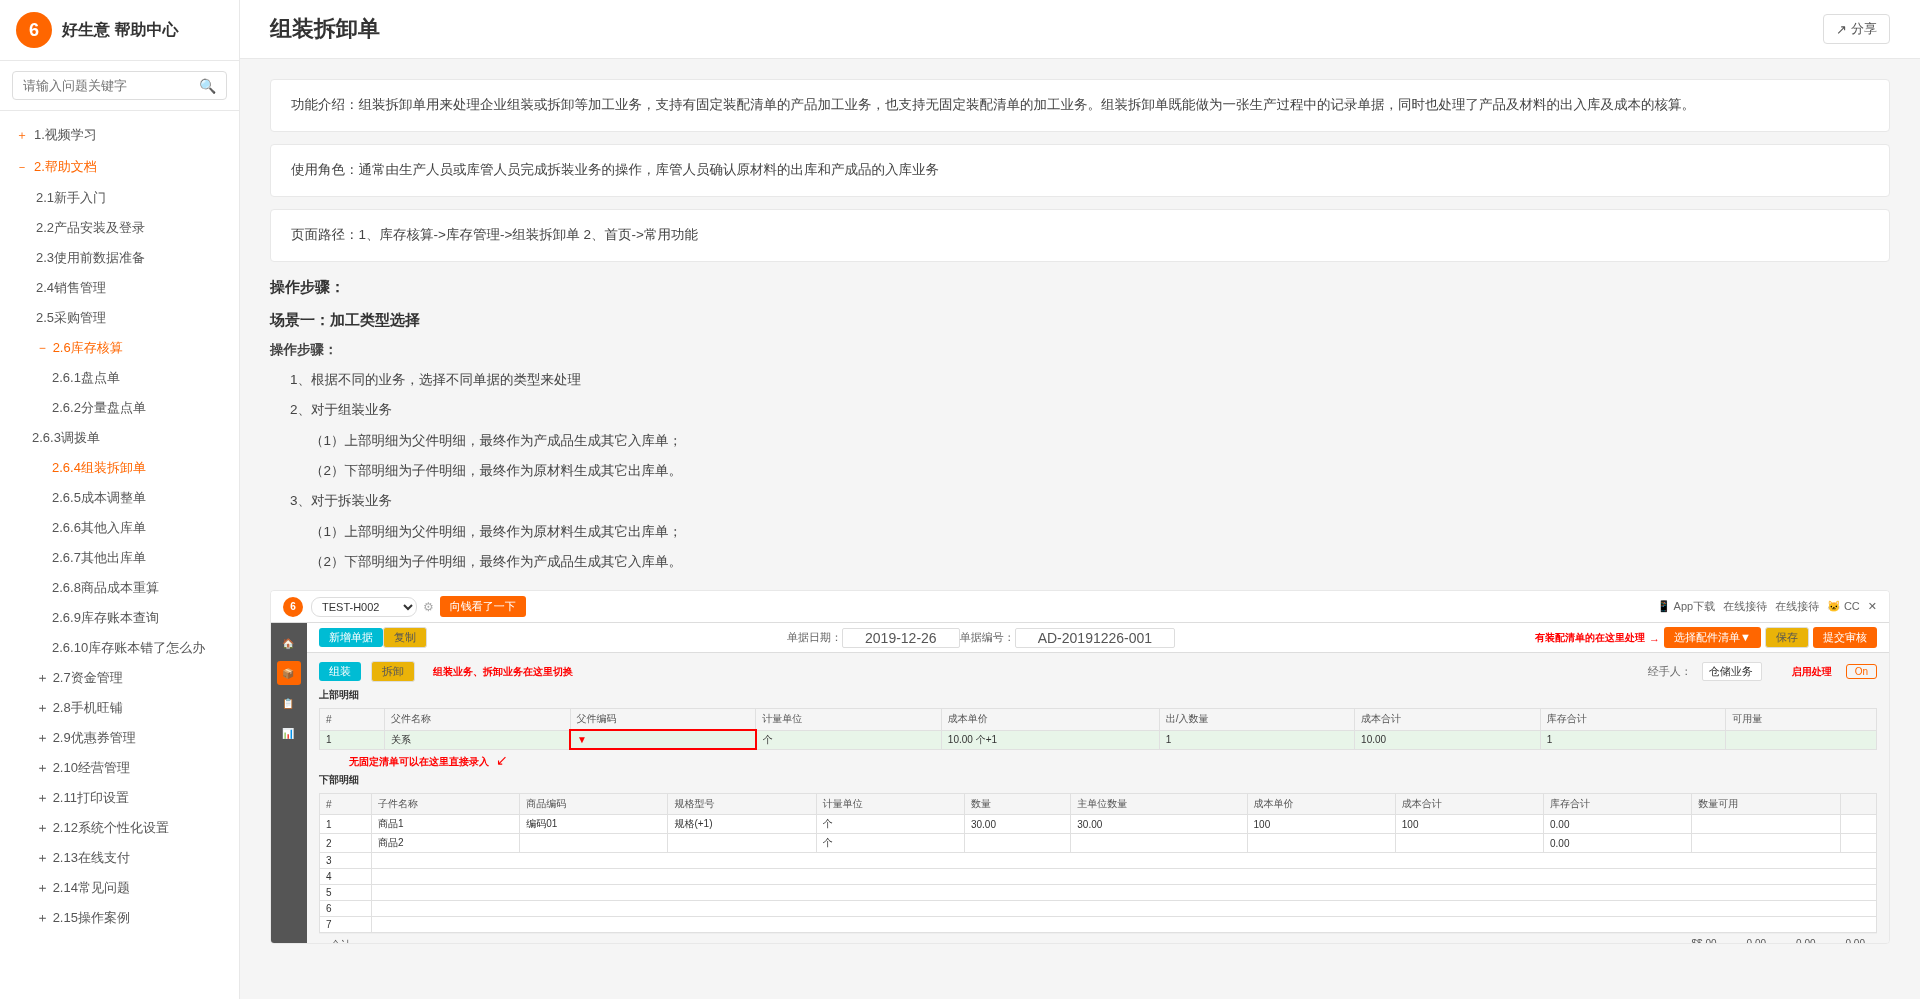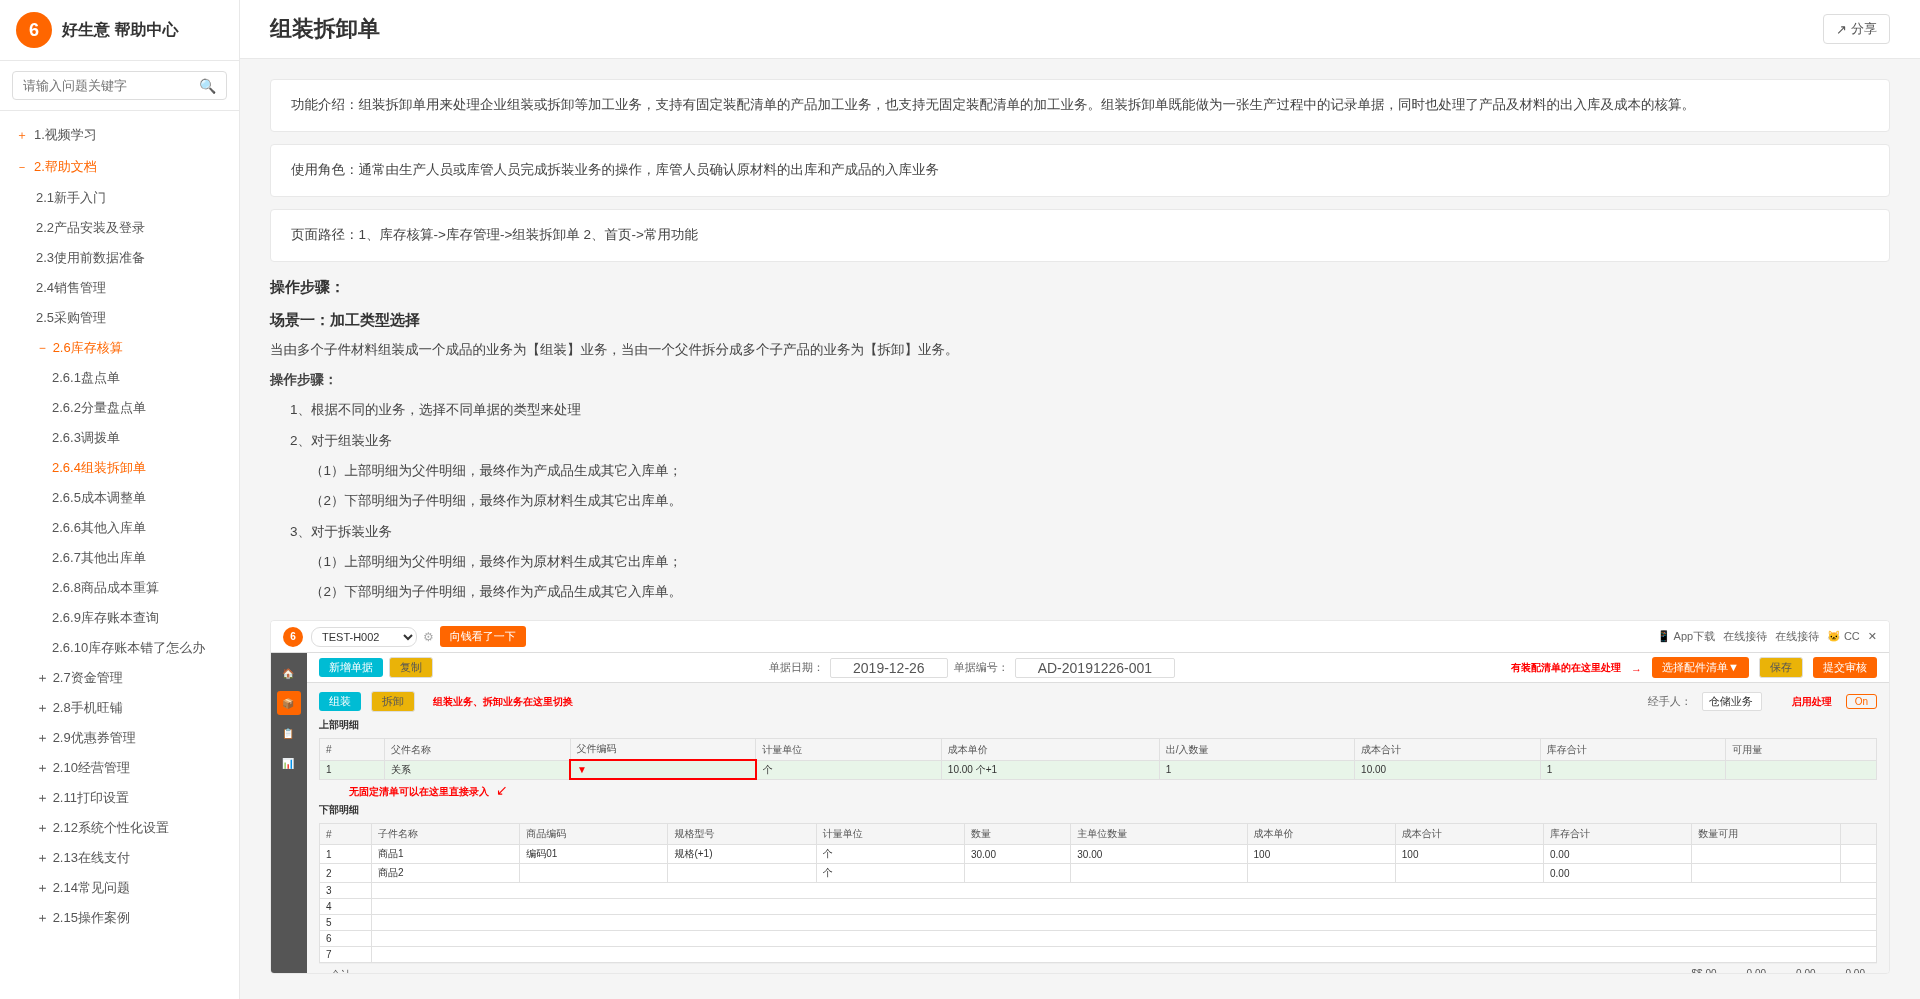--- a/index.html
+++ b/index.html
@@ -217,21 +217,20 @@
     }
     .sim-right-icons { display: flex; align-items: center; gap: 8px; font-size: 11px; color: #666; }
 
     
     .sim-toolbar2 {
       background: #fff;
       border-bottom: 1px solid #ddd;
       padding: 4px 12px;
       display: flex;
       align-items: center;
-      gap: 6px;
       font-size: 11px;
       color: #555;
       height: 30px;
     }
     .sim-tab-active {
       background: #00bcd4;
       color: #fff;
       border-radius: 3px;
       padding: 2px 10px;
       font-size: 11px;
@@ -387,21 +386,21 @@
     <div class="nav-subitem active" style="color:#f60;">
       <span>－</span>
       <span>2.6库存核算</span>
     </div>
     <div class="nav-subitem" style="padding-left:52px;">
       <span>2.6.1盘点单</span>
     </div>
     <div class="nav-subitem" style="padding-left:52px;">
       <span>2.6.2分量盘点单</span>
     </div>
-    <div class="nav-subitem" style="padding-left:52px;">
+    <div class="nav-subitem" style="padding-left:32px;">
       <span>2.6.3调拨单</span>
     </div>
     <div class="nav-subitem active" style="padding-left:52px;color:#f60;">
       <span>2.6.4组装拆卸单</span>
     </div>
     <div class="nav-subitem" style="padding-left:52px;">
       <span>2.6.5成本调整单</span>
     </div>
     <div class="nav-subitem" style="padding-left:52px;">
       <span>2.6.6其他入库单</span>
@@ -475,23 +474,20 @@
       <span>使用角色：通常由生产人员或库管人员完成拆装业务的操作，库管人员确认原材料的出库和产成品的入库业务</span>
     </div>
     <div class="info-block">
       <span>页面路径：1、库存核算-&gt;库存管理-&gt;组装拆卸单 2、首页-&gt;常用功能</span>
     </div>
 
     <div class="section-title-main">操作步骤：</div>
     <div class="scenario-title">
       <strong>场景一：加工类型选择</strong>
     </div>
-    <p class="steps-text">
-      <span>当由多个子件材料组装成一个成品的业务为【组装】业务，当由一个父件拆分成多个子产品的业务为【拆卸】业务。</span>
-    </p>
     <p class="steps-text">
       <strong>操作步骤：</strong>
     </p>
     <p class="steps-text indent1">1、根据不同的业务，选择不同单据的类型来处理</p>
     <p class="steps-text indent1">2、对于组装业务</p>
     <p class="steps-text indent2">（1）上部明细为父件明细，最终作为产成品生成其它入库单；</p>
     <p class="steps-text indent2">（2）下部明细为子件明细，最终作为原材料生成其它出库单。</p>
     <p class="steps-text indent1">3、对于拆装业务</p>
     <p class="steps-text indent2">（1）上部明细为父件明细，最终作为原材料生成其它出库单；</p>
     <p class="steps-text indent2">（2）下部明细为子件明细，最终作为产成品生成其它入库单。</p>

